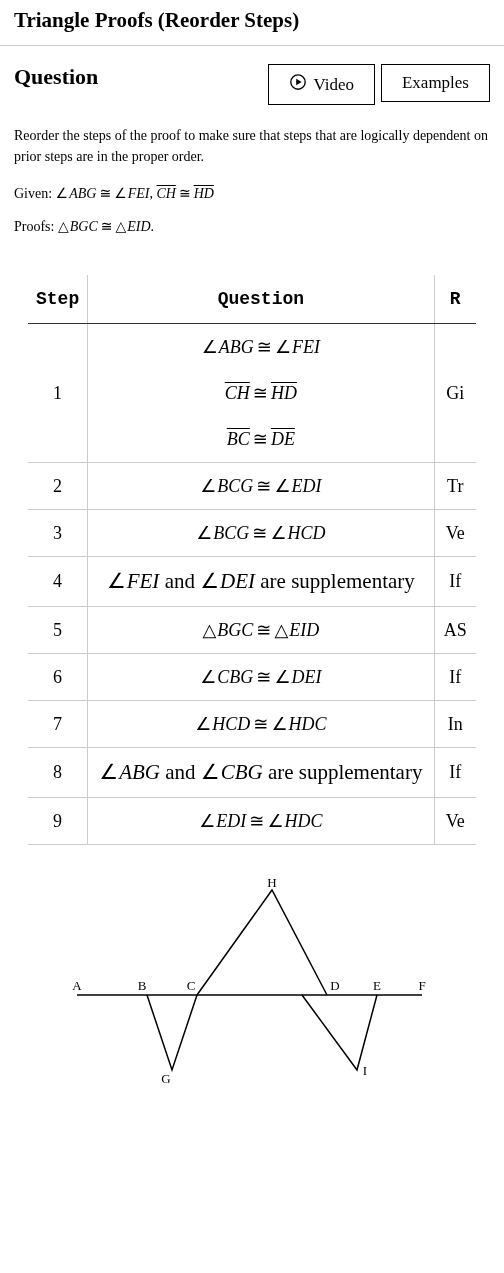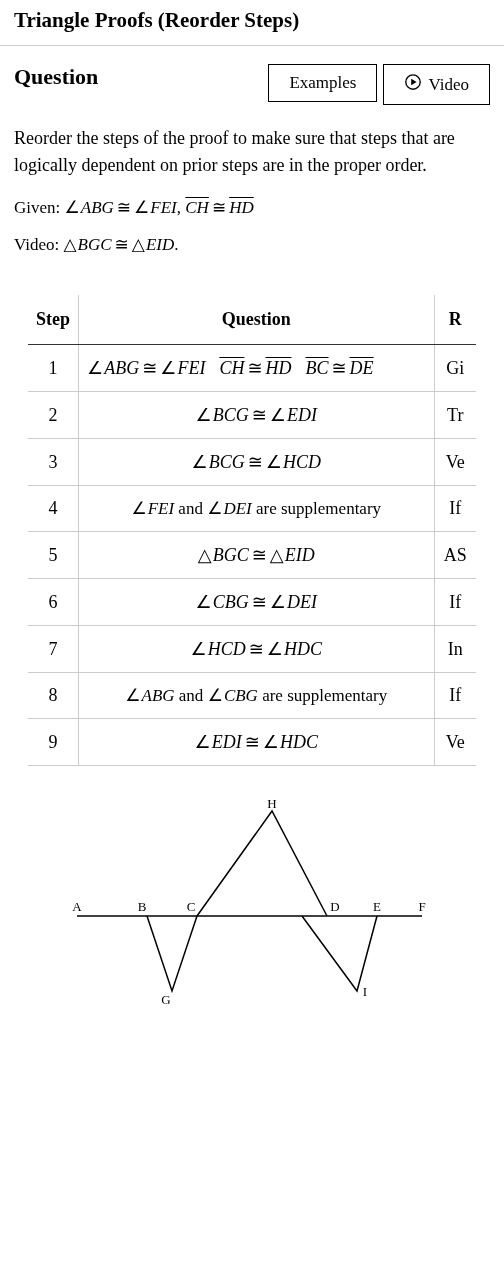--- a/index.html
+++ b/index.html
@@ -35,44 +35,44 @@
       font-family: inherit;
       font-size: 17px;
       padding: 8px 20px;
       cursor: pointer;
       display: inline-flex;
       align-items: center;
       gap: 6px;
     }
     .hdr-btn svg { width: 18px; height: 18px; }
     .instructions {
-      font-size: 18px;
+      font-size: 14px;
       line-height: 1.5;
       padding: 10px 14px 18px;
     }
     .given-prove {
-      font-size: 17px;
+      font-size: 14px;
       padding: 0 14px;
     }
     .prove-block { padding: 16px 14px 30px; }
     .math-i { font-style: italic; font-family: 'Times New Roman', serif; }
     .over { text-decoration: overline; text-decoration-thickness: 1px; }
     .cong { padding: 0 3px; }
     .ang { padding-right: 1px; }
     .tri { padding-right: 1px; }
 
     
     .proof-table {
       margin: 10px 28px 20px;
       border-collapse: collapse;
       width: calc(100% - 56px);
       overflow: hidden;
     }
     .proof-table th {
-      font-family: Liberation Serif, serif;
+      font-family: Liberation Mono, monospace;
       font-weight: bold;
       font-size: 18px;
       border-bottom: 1.5px solid #333;
       border-left: 1px solid #ccc;
       border-right: 1px solid #ccc;
       padding: 14px 8px;
       text-align: center;
     }
     .proof-table td {
       border: 1px solid #ccc;
@@ -84,60 +84,60 @@
     .proof-table th:first-child,
     .proof-table td:first-child { border-left: none; }
     .proof-table th:last-child,
     .proof-table td:last-child { border-right: none; }
     .step-num {
       width: 44px;
       font-family: 'Times New Roman', serif;
     }
     .stmt-col { }
     .reason-col { width: 42px; overflow: hidden; white-space: nowrap; text-align: left; padding-left:8px;}
-    .stmt-lines { display:flex; flex-direction: row; gap: 14px; align-items: center;}
+    .stmt-lines { display:flex; flex-direction: column; gap: 24px; align-items: center;}
     .stmt-line { white-space: nowrap; }
-    .sup-text { font-family: 'Times New Roman', serif; font-size: 17px;}
+    .sup-text { font-family: 'Times New Roman', serif; font-size: 21px;}
 
     
     .figure-wrap { padding: 10px 0 40px; text-align: center; }
     .figure-wrap svg { width: 370px; height: 210px; }
     .fig-label { font-family: 'Times New Roman', serif; font-size: 13px; }
   </style>
 </head>
 <body>
 
 <div class="container">
 
   <div class="page-title">Triangle Proofs (Reorder Steps)</div>
 
   <div class="question-header">
     <div class="question-label">Question</div>
-    <button class="hdr-btn">
-      <span>Examples</span>
-    </button>
     <button class="hdr-btn">
       <span>
         <svg viewBox="0 0 20 20">
             <circle cx="10" cy="10" r="8" fill="none" stroke="#000" stroke-width="1.5"></circle>
             <polygon points="8,6.5 8,13.5 14,10" fill="#000"></polygon>
           </svg>
       </span>
       <span>Video</span>
     </button>
+    <button class="hdr-btn">
+      <span>Examples</span>
+    </button>
   </div>
 
   <div class="instructions">Reorder the steps of the proof to make sure that steps that are logically dependent on prior steps are in the proper order.</div>
 
   <div class="given-prove">
     <span>Given: </span><span class="ang">∠</span><span class="math-i">ABG</span><span class="cong">≅</span><span class="ang">∠</span><span class="math-i">FEI</span>, <span class="math-i over">CH</span><span class="cong">≅</span><span class="math-i over">HD</span>
   </div>
 
   <div class="given-prove prove-block">
-    <span>Video: </span><span class="tri">△</span><span class="math-i">BGC</span><span class="cong">≅</span><span class="tri">△</span><span class="math-i">EID</span>.
+    <span>Proofs: </span><span class="tri">△</span><span class="math-i">BGC</span><span class="cong">≅</span><span class="tri">△</span><span class="math-i">EID</span>.
   </div>
 
   <table class="proof-table">
     <thead>
       <tr>
         <th class="step-num">Step</th>
         <th class="stmt-col">Question</th>
         <th class="reason-col">R</th>
       </tr>
     </thead>

